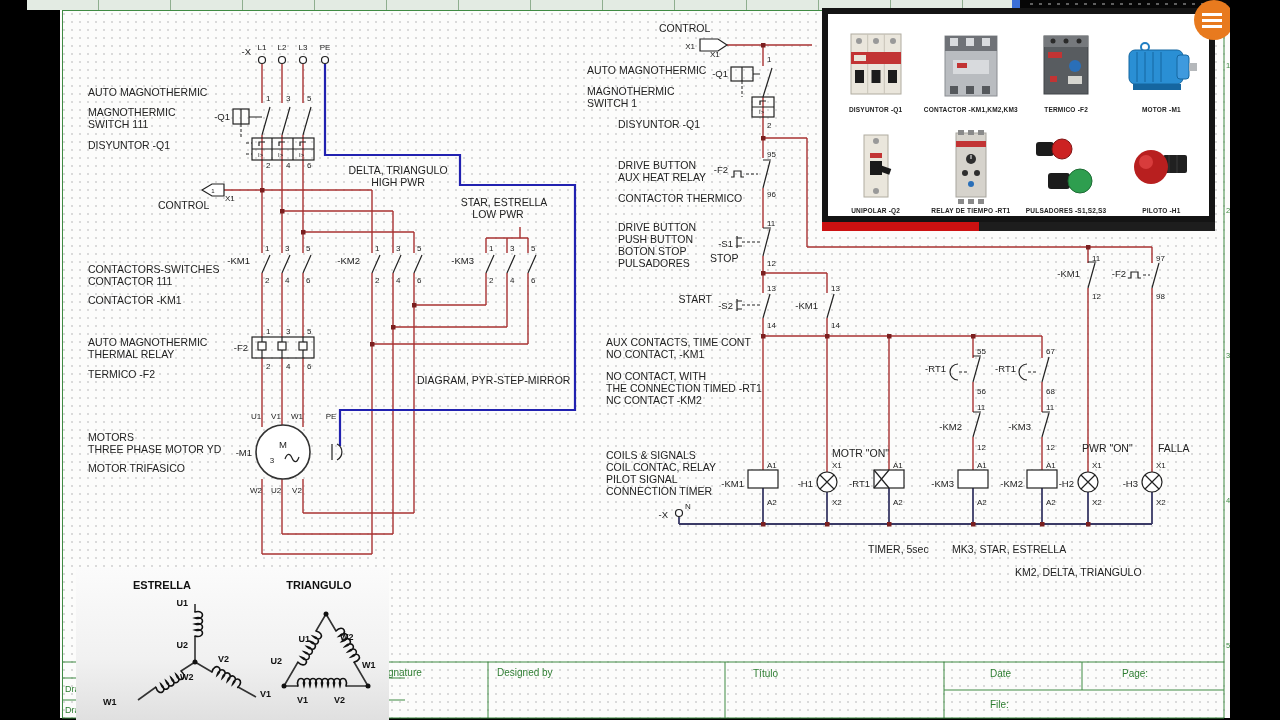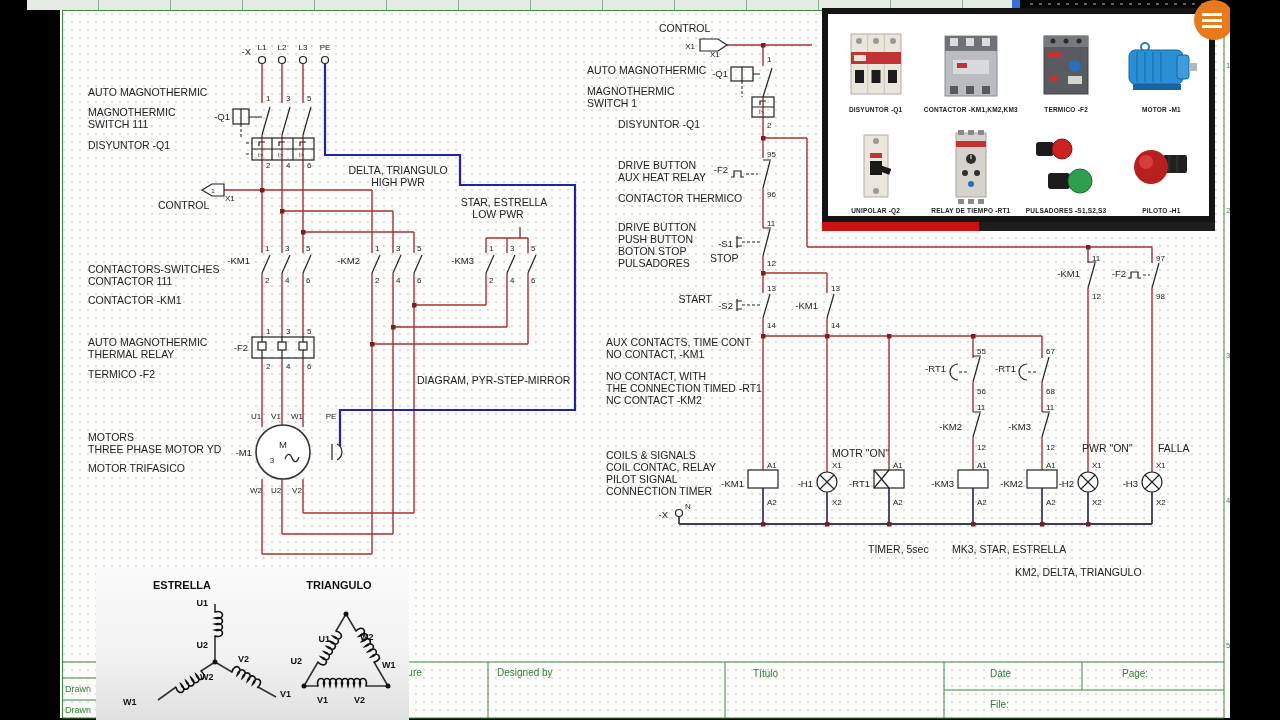--- a/index.html
+++ b/index.html
@@ -32,21 +32,21 @@
   .tc{font-size:9.5px;fill:#222;}
   .tn{font-size:8px;fill:#222;}
   .ti{font-size:6px;fill:#222;}
   .tg{font-size:10px;fill:#2e7d32;}
   .tgs{font-size:9px;fill:#2e7d32;}
   .trow{font-size:7.5px;fill:#3f8a42;}
   .mid{text-anchor:middle;} .end{text-anchor:end;}
   .coil{stroke:#111;stroke-width:1.6;fill:none;stroke-linecap:round;}
   .tt{font-size:11px;font-weight:bold;fill:#111;}
   .tw{font-size:9px;font-weight:bold;fill:#111;}
-  .inset{position:absolute;left:96px;top:568px;width:313px;height:152px;z-index:3;
+  .inset{position:absolute;left:76px;top:568px;width:313px;height:152px;z-index:3;
          background:linear-gradient(180deg,#fbfbfb 0%,#f1f1f1 60%,#e0e0e0 100%);}
   .panel{position:absolute;left:822px;top:8px;width:393px;height:214px;z-index:4;
          background:#fff;border:6px solid #141414;box-sizing:border-box;}
   .panel-grid{display:grid;grid-template-columns:repeat(4,1fr);grid-template-rows:1fr 1fr;height:100%;}
   .cell{display:flex;flex-direction:column;align-items:center;justify-content:flex-end;padding:1px 2px;overflow:hidden;}
   .plabel{font-size:6.5px;font-weight:bold;color:#222;letter-spacing:.2px;white-space:nowrap;padding-bottom:1px;}
   .progress{position:absolute;left:822px;top:222px;width:393px;height:9px;background:#1d1d1d;z-index:4;}
   .progress .fill{height:100%;width:40%;background:#cc1111;}
   .logo{position:absolute;left:1194px;top:0px;width:40px;height:40px;border-radius:50%;
         background:#e87a1e;z-index:5;display:flex;flex-direction:column;justify-content:center;gap:3px;padding-left:8px;box-sizing:border-box;}

